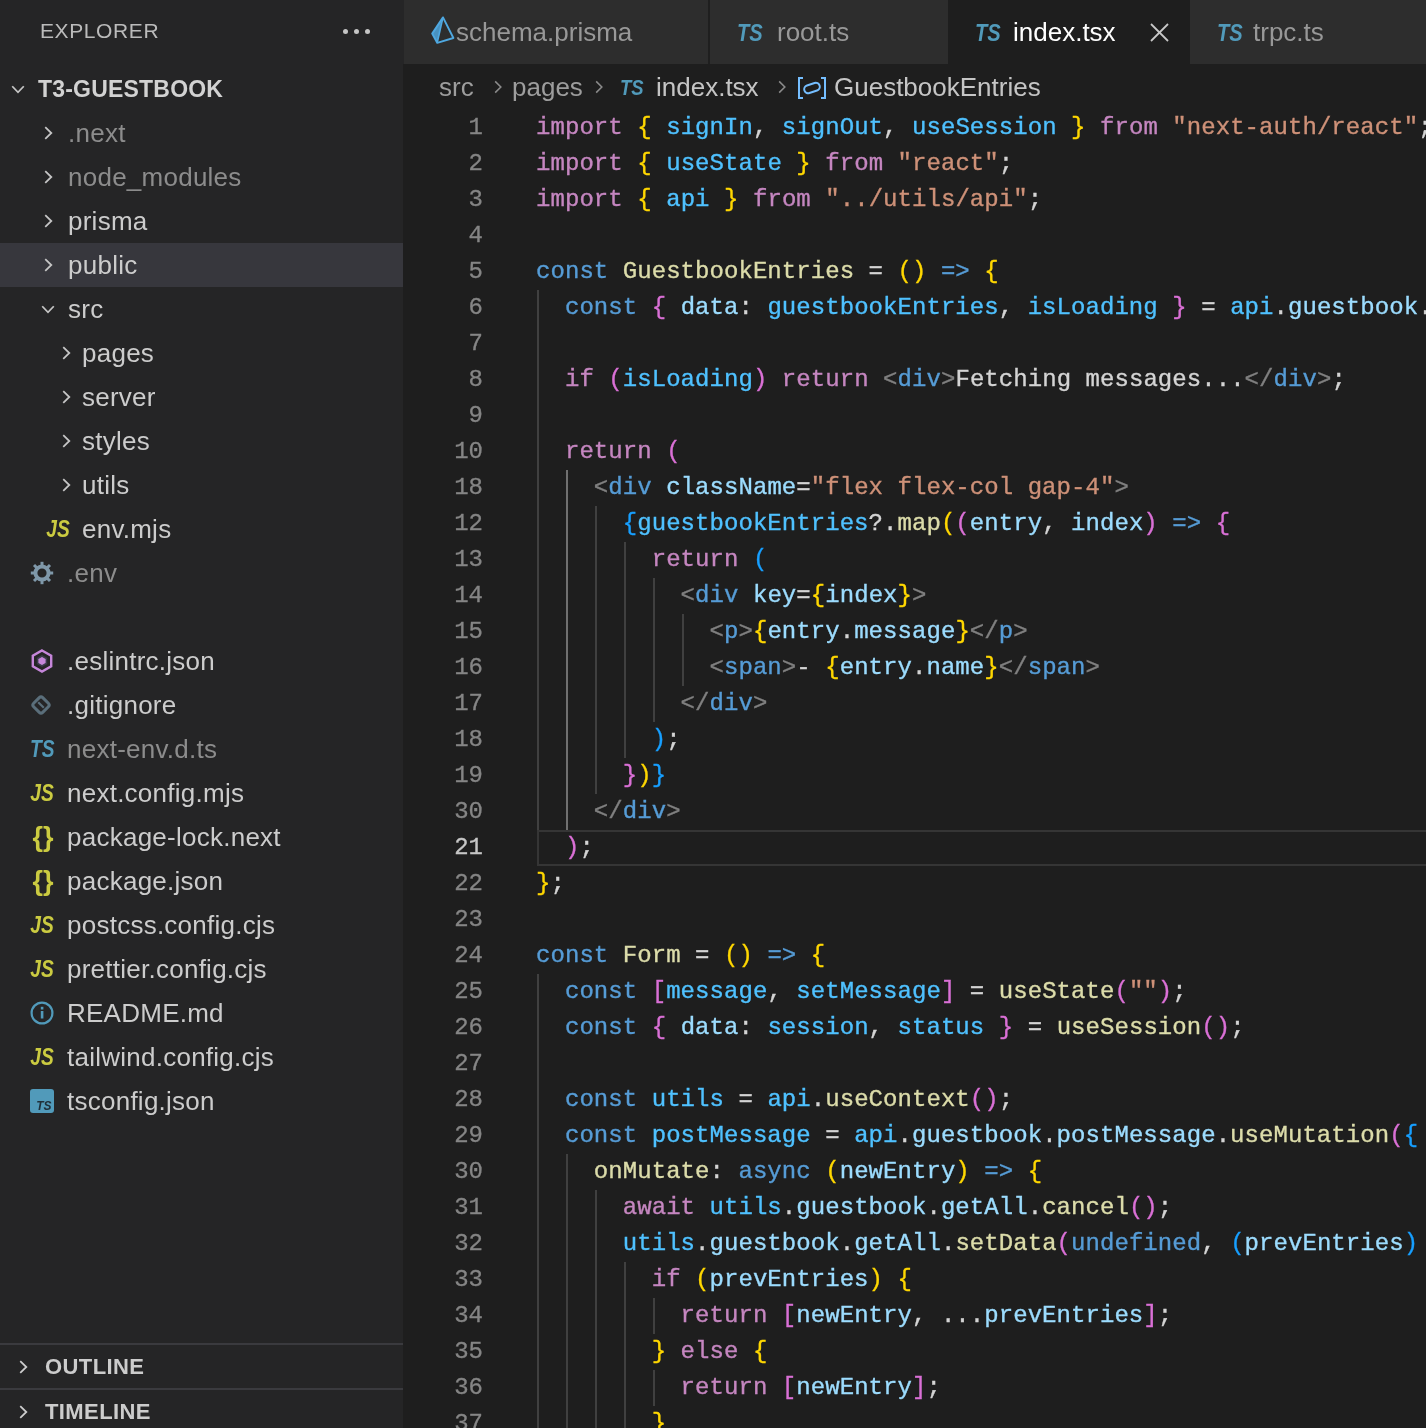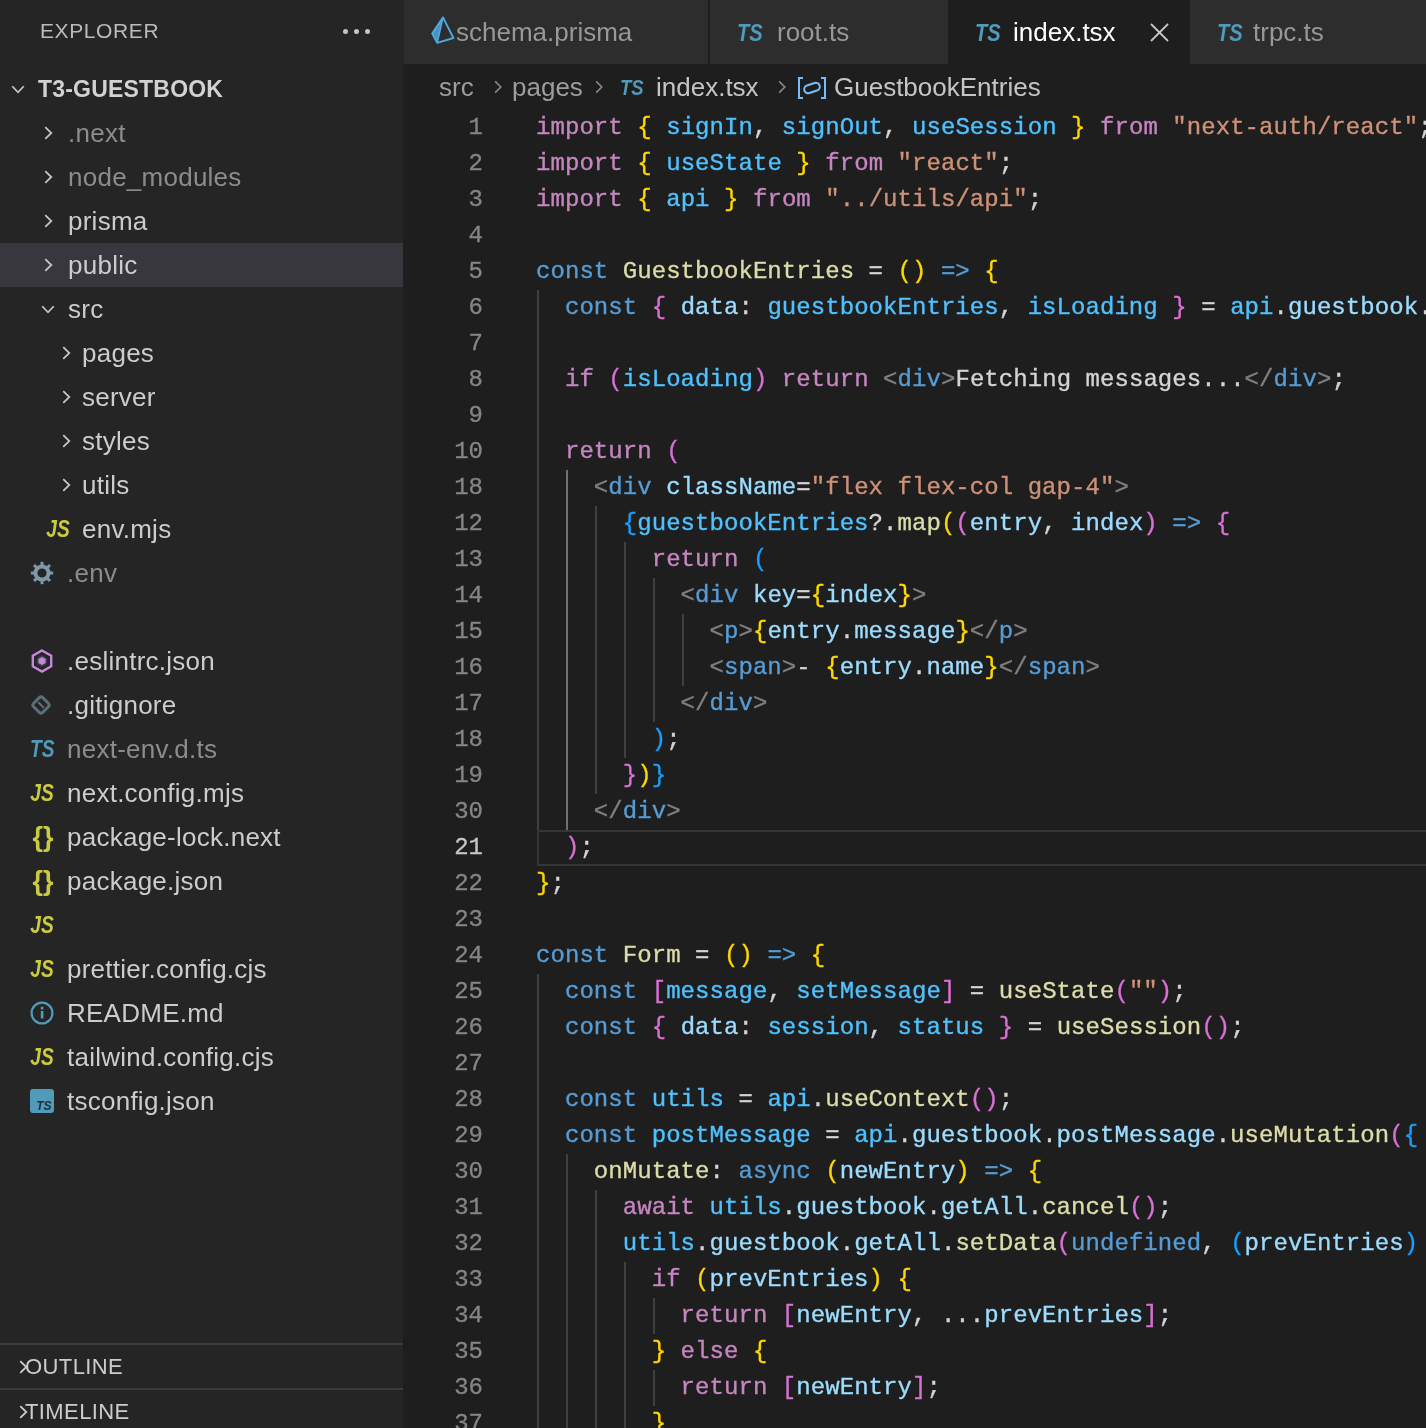--- a/index.html
+++ b/index.html
@@ -8,21 +8,21 @@
 #side .hdr{position:absolute;left:40px;top:0;height:62px;line-height:62px;font-size:21px;color:#bbbbbb;letter-spacing:0.6px;}
 .dots{position:absolute;top:29px;left:343px;width:30px;height:6px;}
 .dots i{position:absolute;top:0;width:5px;height:5px;border-radius:50%;background:#c5c5c5;}
 .row{position:absolute;left:0;width:403px;height:44px;}
 .row .lbl{position:absolute;top:0;height:44px;line-height:44px;font-size:26px;letter-spacing:0.25px;color:#cccccc;white-space:nowrap;}
 .row .dim{color:#8c8c8c;}
 .row svg.chev{position:absolute;top:11px;}
 .ficon{position:absolute;top:0;height:44px;line-height:44px;font-weight:bold;text-align:center;transform-origin:left center;}
 .hl{background:#37373d;}
 .sect{position:absolute;left:0;width:403px;height:44px;border-top:2px solid #3a3a3e;}
-.sect .lbl{position:absolute;left:25px;top:0;height:44px;line-height:44px;font-size:22px;font-weight:normal;color:#cccccc;letter-spacing:0.4px;}
+.sect .lbl{position:absolute;left:45px;top:0;height:44px;line-height:44px;font-size:22px;font-weight:bold;color:#cccccc;letter-spacing:0.4px;}
 .sect svg{position:absolute;left:12px;top:11px;}
 #tabs{position:absolute;left:403px;top:0;width:1023px;height:64px;background:#252526;}
 .tab{position:absolute;top:0;height:64px;background:#2d2d2d;}
 .tab .tlbl{position:absolute;top:0;height:64px;line-height:65px;font-size:26px;color:#989898;white-space:nowrap;}
 .tab.act{background:#1e1e1e;}
 .tab.act .tlbl{color:#ffffff;}
 .tsbadge{position:absolute;top:0;height:64px;line-height:65px;font-size:24px;font-weight:bold;font-style:italic;color:#519aba;transform-origin:left center;transform:scaleX(0.84);}
 #crumbs{position:absolute;left:403px;top:64px;width:1023px;height:46px;background:#1e1e1e;}
 #crumbs span{position:absolute;top:0;height:46px;line-height:47px;font-size:26px;color:#9d9d9d;white-space:nowrap;}
 #crumbs span.lit{color:#c5c5c5;}
@@ -155,20 +155,21 @@
     <div class="row " style="top:815px">
       <span class="ficon" style="left:30px;width:26px;font-size:27px;color:#cbcb41;">{}</span>
       <span class="lbl" style="left:67px">package-lock.next</span>
     </div>
     <div class="row " style="top:859px">
       <span class="ficon" style="left:30px;width:26px;font-size:27px;color:#cbcb41;">{}</span>
       <span class="lbl" style="left:67px">package.json</span>
     </div>
     <div class="row " style="top:903px">
       <span class="ficon" style="left:30px;width:30px;font-size:24px;font-style:italic;color:#cbcb41;transform:scaleX(0.8);">JS</span>
+      <span class="lbl" style="left:67px">postcss.config.cjs</span>
     </div>
     <div class="row " style="top:947px">
       <span class="ficon" style="left:30px;width:30px;font-size:24px;font-style:italic;color:#cbcb41;transform:scaleX(0.8);">JS</span>
       <span class="lbl" style="left:67px">prettier.config.cjs</span>
     </div>
     <div class="row " style="top:991px">
       <svg class="abs" style="left:30px;top:10px" width="24" height="24" viewBox="0 0 24 24">
         <circle cx="12" cy="12" r="10.4" fill="none" stroke="#519aba" stroke-width="2.2"></circle>
         <rect x="10.8" y="10" width="2.6" height="7.5" fill="#519aba"></rect>
         <rect x="10.8" y="5.8" width="2.6" height="2.7" fill="#519aba"></rect>

